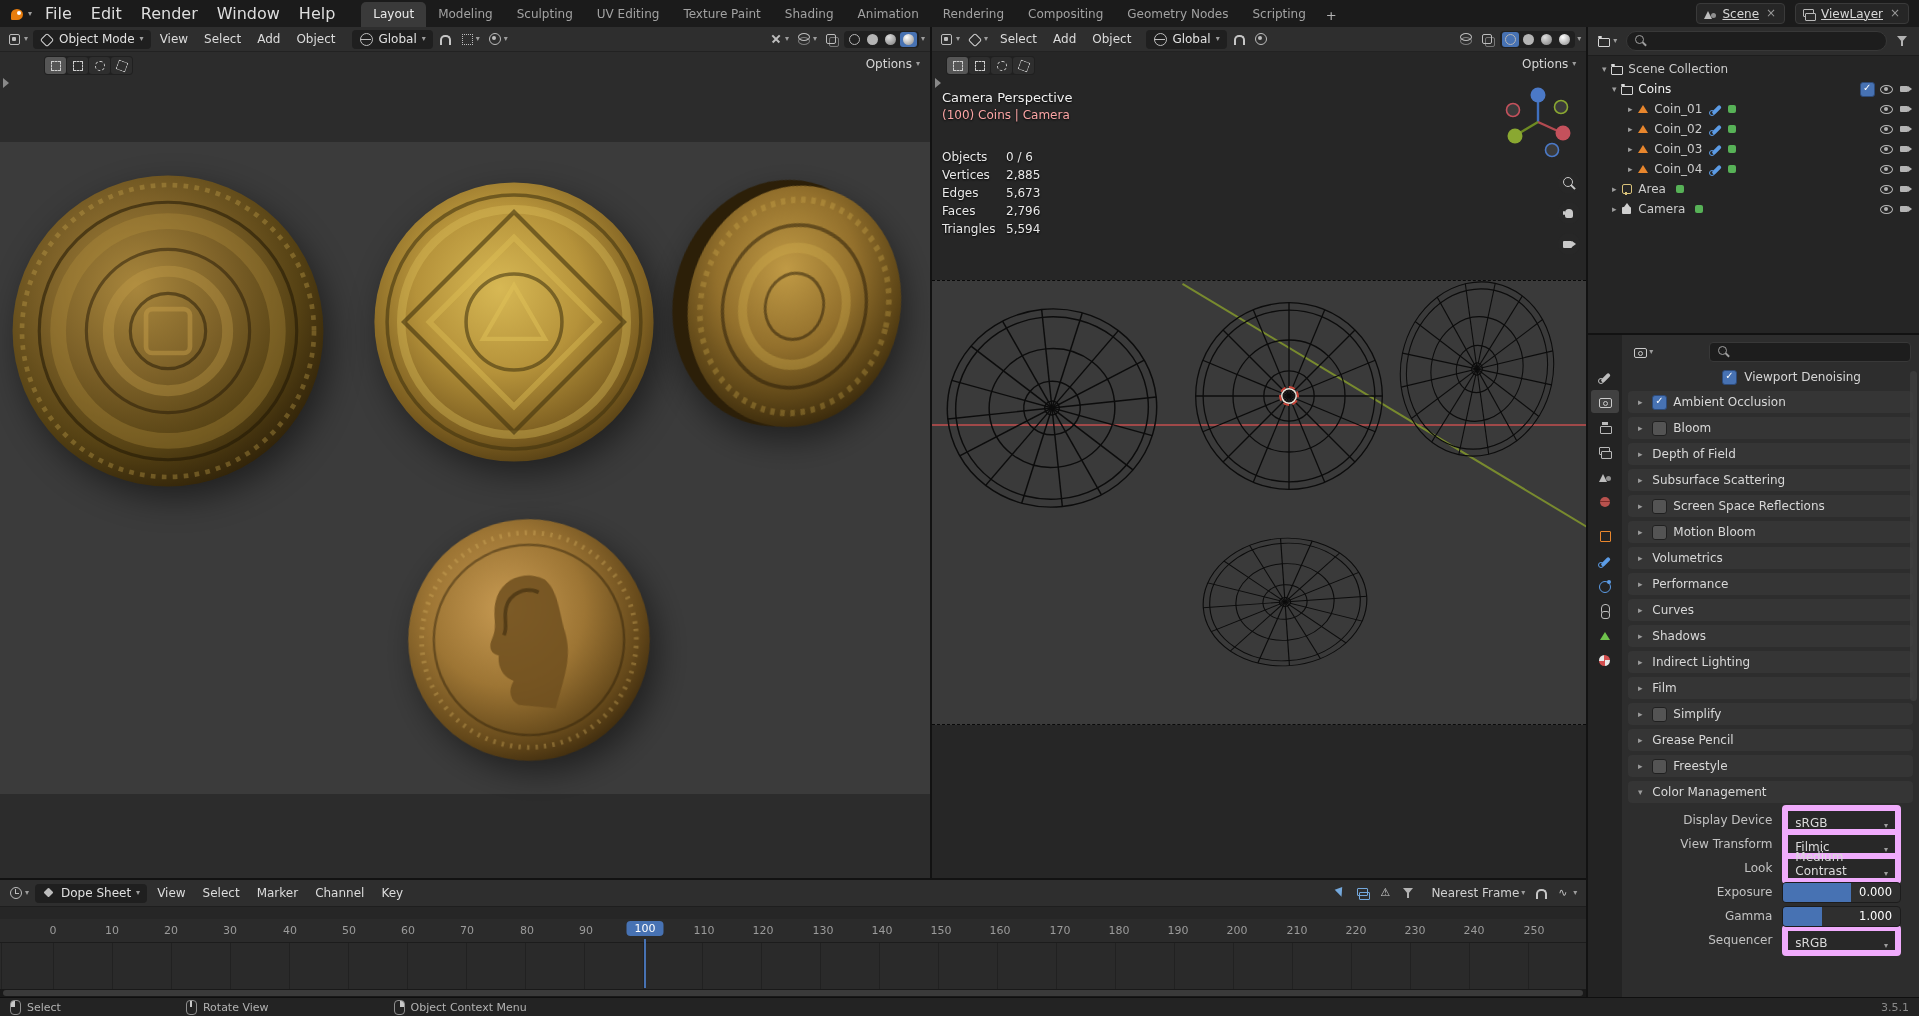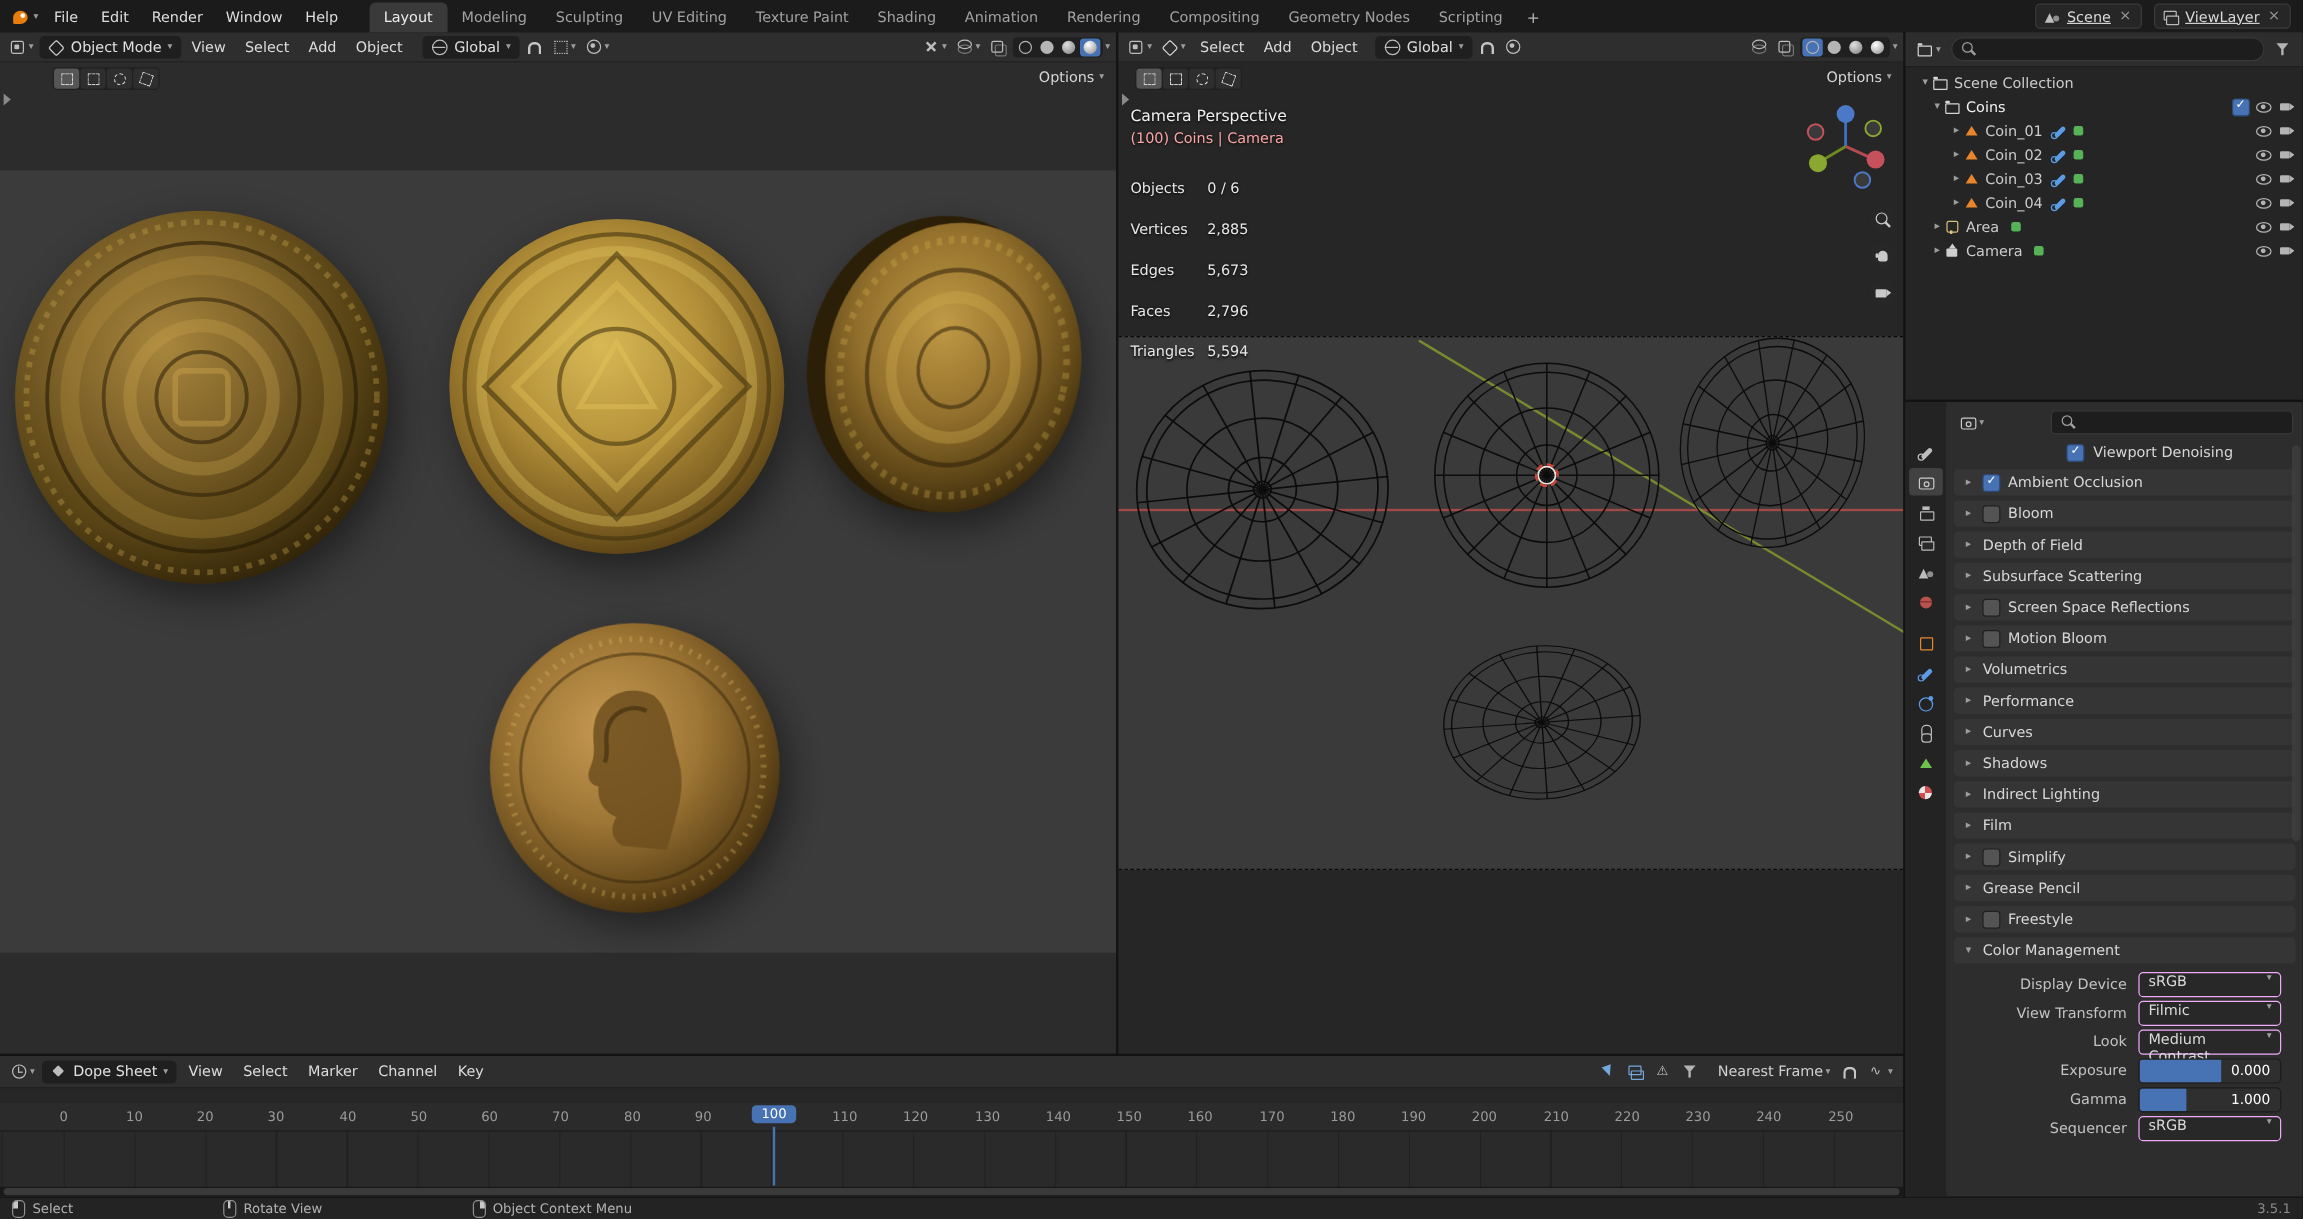--- a/index.html
+++ b/index.html
@@ -86,21 +86,21 @@
   .ic-wave::before{content:"\223F";color:#bdbdbd;font-size:11px;left:1px;top:0;}
   .ic-zoom::before{width:8px;height:8px;border:1.6px solid #c9c9c9;border-radius:50%;left:1px;top:1px;}
   .ic-zoom::after{width:6px;height:1.8px;background:#c9c9c9;transform:rotate(45deg);left:8px;top:10px;}
   .ic-hand::before{width:8px;height:9px;background:#c9c9c9;border-radius:4px 4px 2px 2px;left:3px;top:3px;}
   .ic-hand::after{width:2px;height:4px;background:#c9c9c9;left:1px;top:5px;border-radius:2px;}
   .ic-camic::before{width:9px;height:7px;background:#c9c9c9;border-radius:1px;left:1px;top:4px;}
   .ic-camic::after{width:0;height:0;border-top:3px solid transparent;border-bottom:3px solid transparent;border-left:4px solid #c9c9c9;left:10px;top:4px;}
 
   
   .topbar{display:flex;align-items:center;height:27px;background:#1b1b1b;padding:0 6px;gap:1px;}
-  .menu-btn{padding:4px 9px;border-radius:3px;color:#dedede;font-size:12px;}
+  .menu-btn{padding:4px 9px;border-radius:3px;color:#dedede;font-size:16px;}
   .tabs{display:flex;align-items:flex-end;height:27px;margin-left:16px;}
   .tab{padding:5px 12px 6px;border-radius:5px 5px 0 0;color:#a2a2a2;font-size:12px;}
   .tab.active{background:#3a3a3a;color:#eaeaea;}
   .tab-plus{padding:4px 8px;color:#b5b5b5;font-size:13px;}
   .tb-right{margin-left:auto;display:flex;align-items:flex-start;gap:10px;margin-right:4px;text-decoration:underline;}
   .tb-pill{display:flex;align-items:center;gap:5px;background:#262626;border:1px solid #3a3a3a;border-radius:4px;height:19px;padding:0 6px;color:#d8d8d8;}
 
   
   .workspace{display:flex;height:970px;}
   .left-stack{width:1588px;display:flex;flex-direction:column;}
@@ -145,21 +145,21 @@
   .wfg{stroke:#0c0c0c;stroke-width:1.4;fill:none;}
   .cursor3d{position:absolute;width:16px;height:16px;border:2px dashed #cc4438;border-radius:50%;box-shadow:inset 0 0 0 1.5px #e8e4da;}
   .axis-x{position:absolute;left:0;right:0;height:1.5px;background:rgba(186,78,78,.8);}
   .axis-y{position:absolute;height:1.5px;background:rgba(128,148,46,.9);transform-origin:0 0;}
 
   
   .vp-overlay{position:absolute;left:10px;top:38px;z-index:4;text-shadow:0 1px 2px rgba(0,0,0,.9);}
   .ov-title{font-size:13px;color:#f0f0f0;margin-bottom:3px;}
   .ov-sub{font-size:12px;color:#fca5a5;}
   .ov-stats{margin-top:26px;}
-  .stat-row{display:flex;height:18px;align-items:center;margin-top:16px;}
+  .stat-row{display:flex;height:18px;align-items:center;}
   .stat-label{width:64px;color:#e8e8e8;font-size:12px;}
   .stat-val{color:#e8e8e8;font-size:12px;}
 
   
   .gizmo{position:absolute;z-index:4;}
   .nav-ic{position:absolute;width:22px;height:22px;border-radius:50%;background:rgba(40,40,40,.55);display:flex;align-items:center;justify-content:center;z-index:4;}
 
   
   .outliner{height:306px;background:#252525;display:flex;flex-direction:column;border-bottom:2px solid #121212;}
   .ol-header{height:28px;display:flex;align-items:center;gap:6px;padding:0 6px;background:#2d2d2d;border-bottom:1px solid #1d1d1d;}
@@ -186,21 +186,21 @@
   .props-main{flex:1;display:flex;flex-direction:column;padding:4px 4px 0 4px;overflow:hidden;}
   .props-header{display:flex;align-items:center;gap:8px;height:26px;padding:0 4px;}
   .props-header .search{flex:initial;width:186px;margin-left:auto;border-radius:4px;}
   .denoise-row{display:flex;align-items:center;gap:7px;height:24px;padding-left:96px;}
   .denoise-row span{color:#d6d6d6;}
   .sec{display:flex;align-items:center;height:22px;background:#353535;border-radius:4px;margin:2px 2px;padding:0 6px;gap:6px;}
   .sec span.lbl{color:#d8d8d8;font-size:12px;}
   .cm-body{padding:3px 0 0 0;}
   .cm-row{display:flex;align-items:center;height:24px;padding:0 14px 0 0;}
   .cm-label{width:146px;text-align:right;margin-right:10px;color:#c2c2c2;font-size:12px;flex:none;}
-  .dd{flex:1;display:flex;align-items:flex-start;height:19px;background:#282828;border:1px solid #f0abfc;border-radius:4px;padding:0 7px;color:#dadada;font-size:12px;gap:4px;}
+  .dd{flex:1;display:flex;align-items:flex-end;height:19px;background:#282828;border:6px solid #f0abfc;border-radius:4px;padding:0 7px;color:#dadada;font-size:12px;gap:4px;}
   .dd .chev{margin-left:auto;}
   .slider{position:relative;flex:1;height:19px;background:#2f2f2f;border:1px solid #1c1c1c;border-radius:4px;overflow:hidden;}
   .slider-fill{position:absolute;left:0;top:0;bottom:0;background:#4772b3;}
   .slider-val{position:absolute;right:8px;top:2px;font-size:11.5px;color:#fff;}
   .props-scroll{position:absolute;right:2px;top:36px;width:7px;height:330px;background:#454545;border-radius:4px;opacity:.6;}
 
   
   .timeline{height:117px;display:flex;flex-direction:column;background:#262626;border-top:2px solid #121212;gap:12px;}
   .tl-header{height:26px;background:#2e2e2e;display:flex;align-items:center;gap:3px;padding:0 6px;border-bottom:1px solid #1e1e1e;}
   .tl-body{position:relative;flex:1;}

